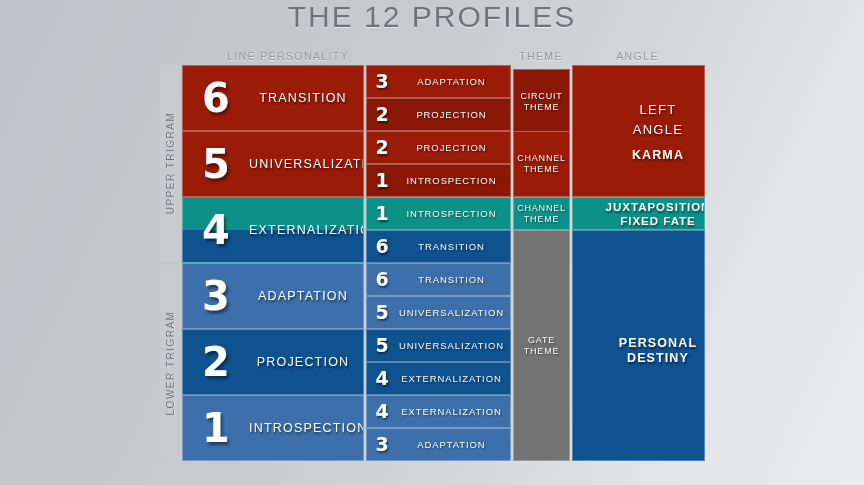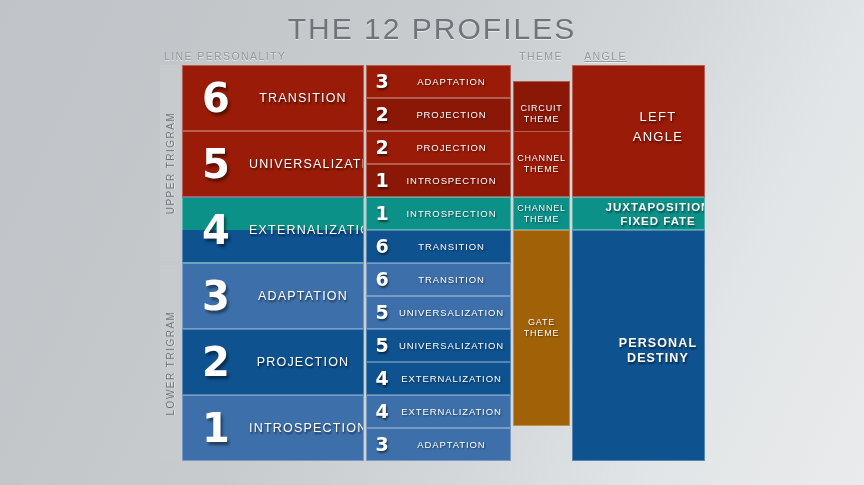--- a/index.html
+++ b/index.html
@@ -19,21 +19,20 @@
         #c9ccce 42%,
         #d4d7d9 62%,
         #e2e5e7 80%,
         #e9ebec 100%);
     position: relative;
   }
 
   
   #title-area {
     width: 864px;
-    padding-top: 12px;
     text-align: center;
   }
   #page-title {
     font-size: 30px;
     letter-spacing: 2.0px;
     color: #6f7479;
     font-weight: 400;
     text-transform: uppercase;
     font-variant: small-caps;
     text-shadow: 0 1px 0 rgba(255,255,255,.55);
@@ -49,24 +48,24 @@
     width: 864px;
     height: 16px;
     color: #93989d;
     font-size: 10.5px;
     letter-spacing: 1.4px;
     text-transform: uppercase;
     text-shadow: 0 1px 0 rgba(255,255,255,.6);
     white-space: nowrap;
   }
   #col-headers > div { position: absolute; top: 0; }
-  .hdr-lp    { left: 164px; width: 190px; }
+  .hdr-lp    { left: 193px; width: 190px; text-align: center; }
   .hdr-ld    { left: 367px; width: 145px; text-align: center; }
   .hdr-th    { left: 512px; width: 58px;  text-align: center; }
-  .hdr-an    { left: 538px; width: 135px; text-align: center; text-decoration: underline; }
+  .hdr-an    { left: 570px; width: 135px; text-align: center; }
 
   
   #grid {
     position: absolute;
     left: 160px;
     top: 65px;
     width: 545px;
     height: 396px;
   }
 
@@ -309,49 +308,50 @@
     </div>
     <div class="cell ld-cell" style="top:330px; height:33px; background:#3d70ab;">
       <span class="ld-num">4</span>
       <span class="ld-name">Externalization</span>
     </div>
     <div class="cell ld-cell" style="top:363px; height:33px; background:#3d70ab;">
       <span class="ld-num">3</span>
       <span class="ld-name">Adaptation</span>
     </div>
 
-    <div class="cell th-cell" style="top:16px;   height:66px;  background:#8b1807;">
+    <div class="cell th-cell" style="top:4px;   height:66px;  background:#8b1807;">
       <span class="th-text">
         <span>Circuit</span><br>
         <span>Theme</span>
       </span>
     </div>
     <div class="cell th-cell" style="top:66px;  height:66px;  background:#9a1b08;">
       <span class="th-text">
         <span>Channel</span><br>
         <span>Theme</span>
       </span>
     </div>
     <div class="cell th-cell" style="top:132px; height:33px;  background:#0c9189;">
       <span class="th-text">
         <span>Channel</span><br>
         <span>Theme</span>
       </span>
     </div>
-    <div class="cell th-cell" style="top:165px; height:196px; background:#a16207;">
+    <div class="cell th-cell" style="top:165px; height:231px; background:#737373;">
       <span class="th-text an-gate">
         <span>Gate</span><br>
         <span>Theme</span>
       </span>
     </div>
 
     <div class="cell an-cell" style="top:0px;   height:132px; background:#9a1b08;">
       <div class="an-text">
         <div class="an-line1">Left Angle</div>
         <div style="height:8px"></div>
+        <div class="an-line2">Karma</div>
       </div>
     </div>
     <div class="cell an-cell" style="top:132px; height:33px;  background:#0c9189;">
       <div class="an-text">
         <div class="an-small1">Juxtaposition</div>
         <div class="an-small1">Fixed Fate</div>
       </div>
     </div>
     <div class="cell an-cell" style="top:165px; height:231px; background:#0e5290;">
       <div class="an-text">

